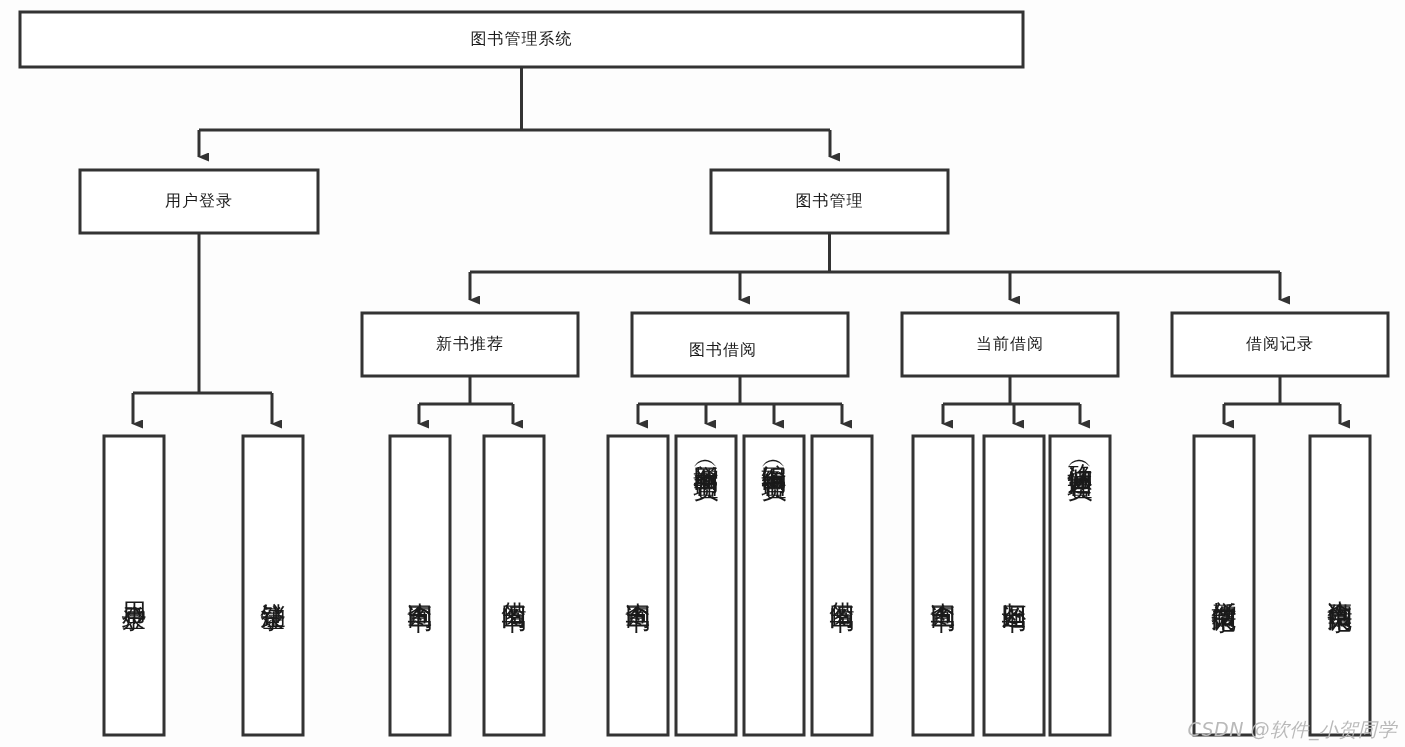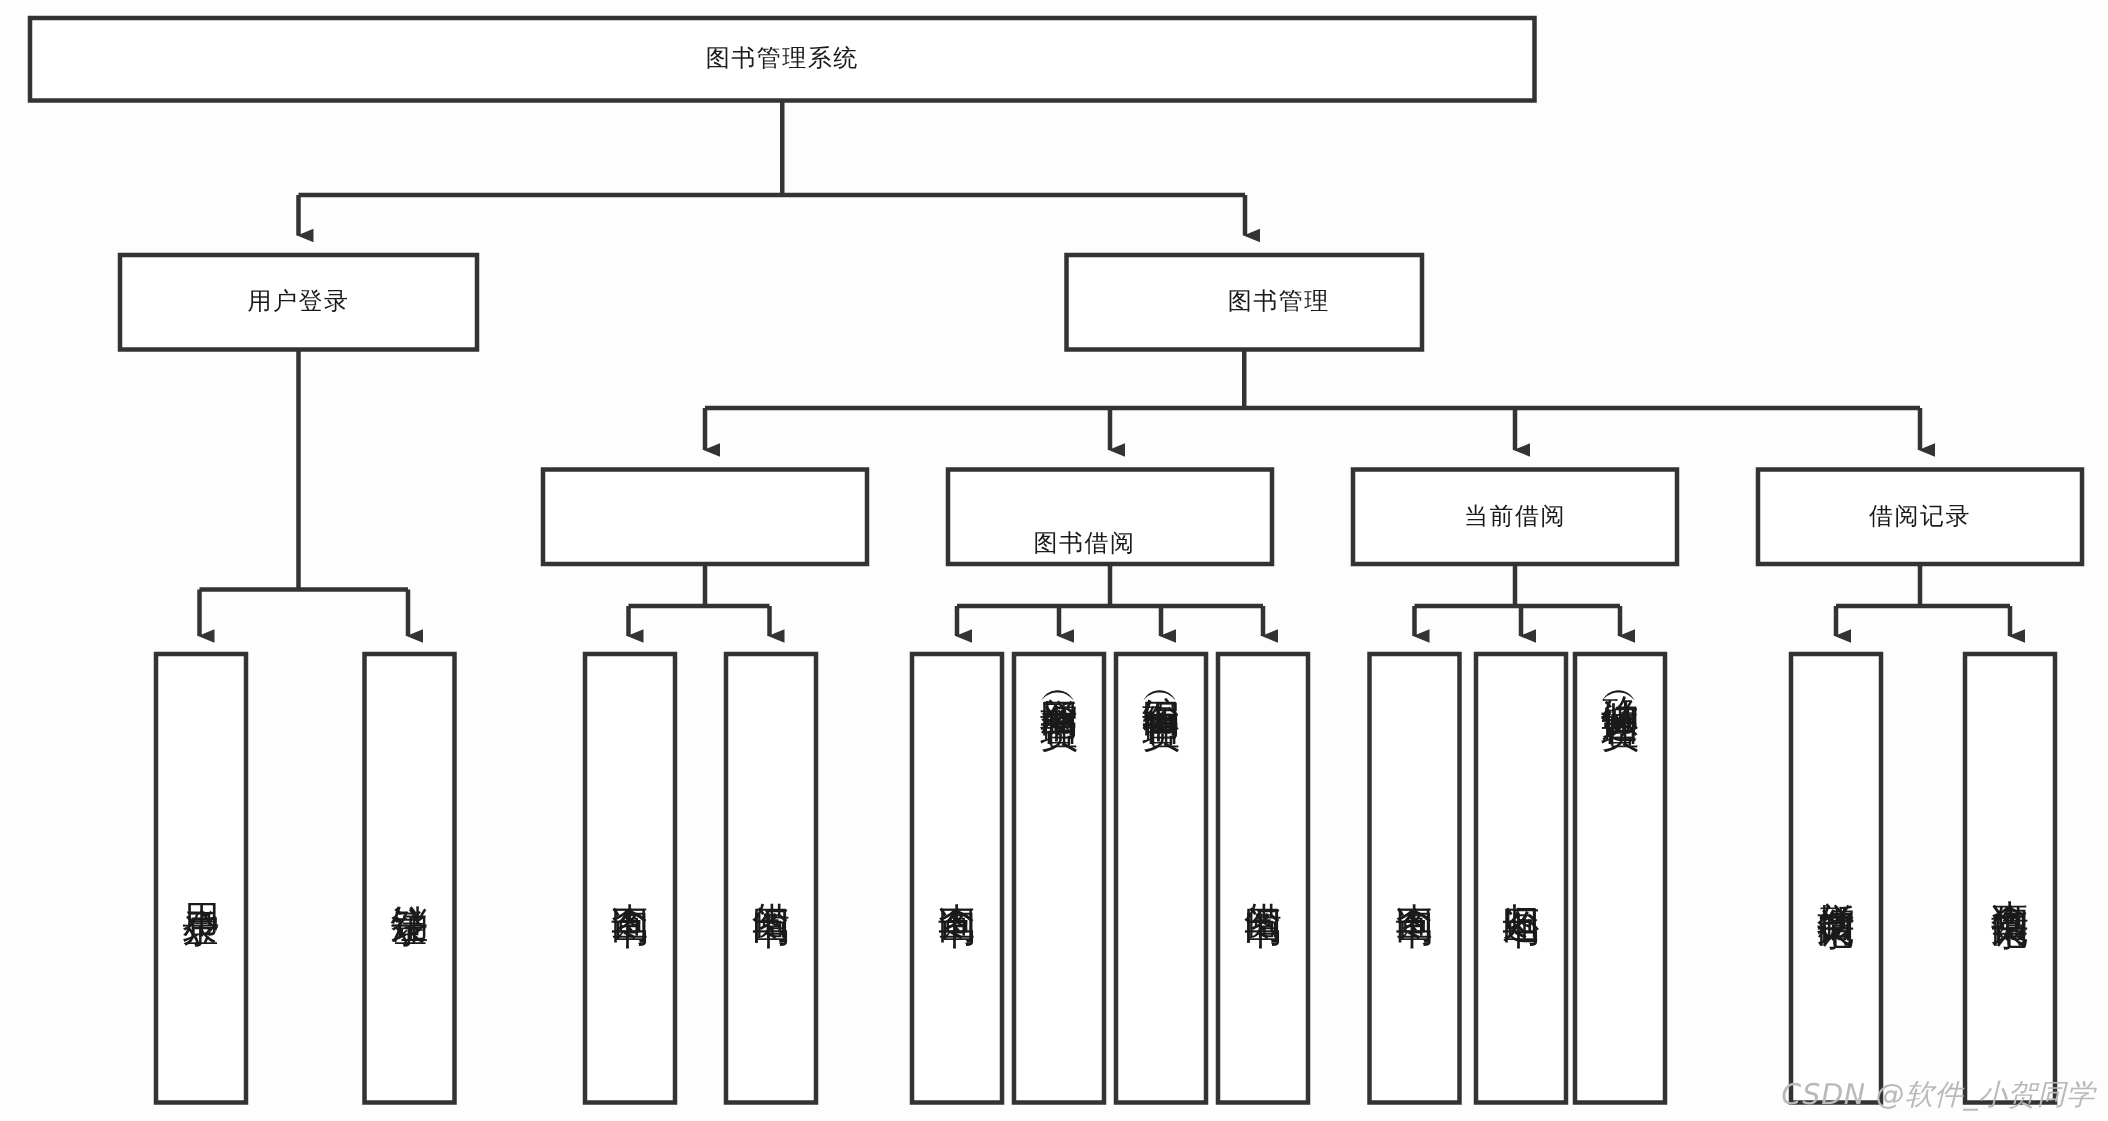--- a/index.html
+++ b/index.html
@@ -166,25 +166,28 @@
     </g>
   </svg>
 
   <div class="hlabel-wrap" style="left:20px; top:12px; width:1003px; height:55px;">
     <span class="hlabel-text">图书管理系统</span>
   </div>
 
   <div class="hlabel-wrap" style="left:80px; top:170px; width:238px; height:63px;">
     <span class="hlabel-text">用户登录</span>
   </div>
-  <div class="hlabel-wrap" style="left:711px; top:170px; width:237px; height:63px;padding-left:23px;">
+  <div class="hlabel-wrap" style="left:711px; top:170px; width:237px; height:63px;">
     <span class="hlabel-text">图书管理</span>
   </div>
 
-  <div class="hlabel-wrap" style="left:632px; top:331px; width:182px; height:63px;">
+  <div class="hlabel-wrap" style="left:362px; top:313px; width:216px; height:63px;">
+    <span class="hlabel-text">新书推荐</span>
+  </div>
+  <div class="hlabel-wrap" style="left:632px; top:319px; width:182px; height:63px;">
     <span class="hlabel-text">图书借阅</span>
   </div>
   <div class="hlabel-wrap" style="left:902px; top:313px; width:216px; height:63px;">
     <span class="hlabel-text">当前借阅</span>
   </div>
   <div class="hlabel-wrap" style="left:1172px; top:313px; width:216px; height:63px;">
     <span class="hlabel-text">借阅记录</span>
   </div>
 
   <div class="vlabel-wrap" style="left:104px; top:436px; width:60px; height:299px; align-items:center;">

